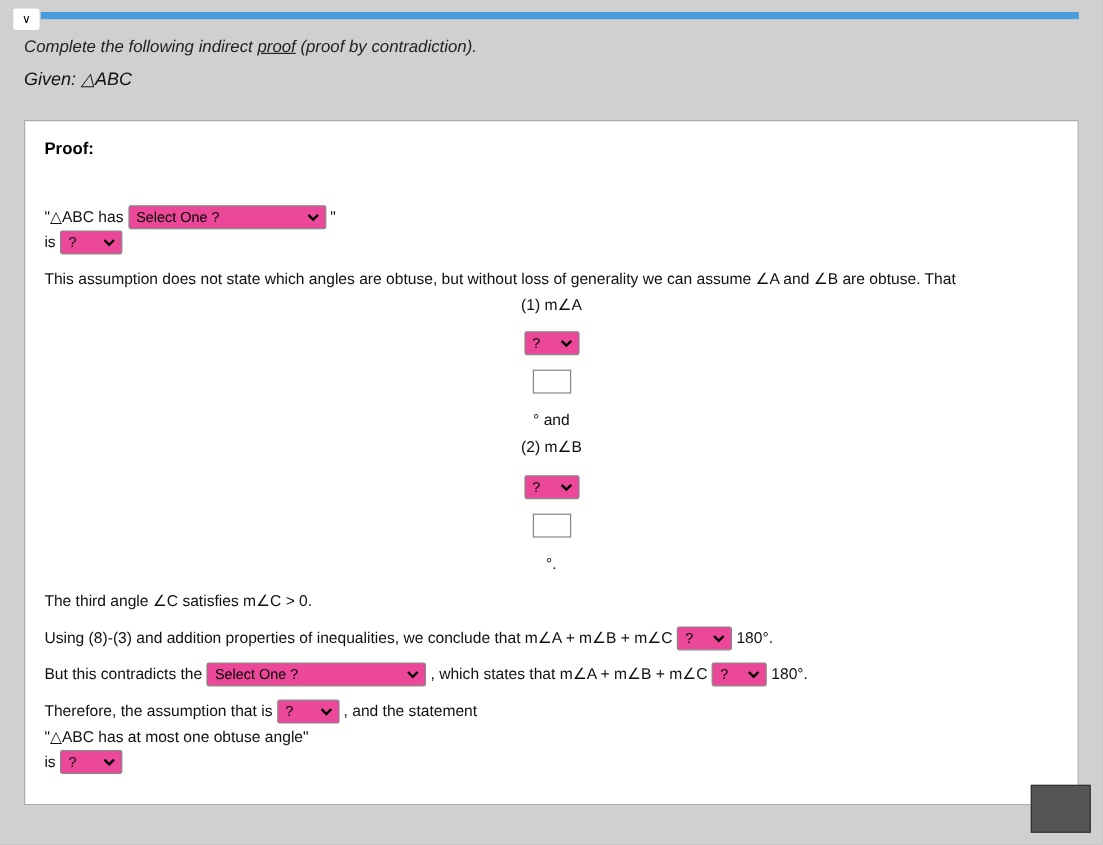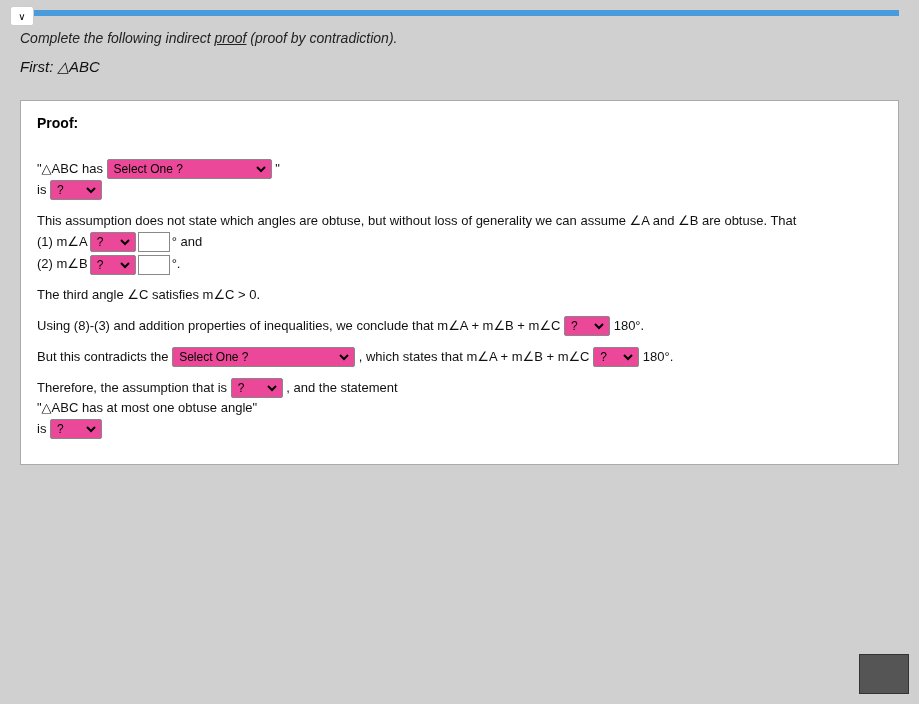--- a/index.html
+++ b/index.html
@@ -68,37 +68,38 @@
       background: white;
       border: 1px solid #aaa;
       padding: 14px 16px;
       margin-top: 10px;
       width: 100%;
     }
 
     .proof-title {
       font-weight: bold;
       font-size: 14px;
-      margin-bottom: 8px;
+      margin-bottom: 20px;
     }
 
     .proof-para {
       font-size: 13px;
       color: #111;
       margin-bottom: 10px;
       line-height: 1.6;
     }
 
     .proof-line {
       display: flex;
       align-items: center;
       flex-wrap: wrap;
-      gap: 2px;
+      gap: 12px;
       margin-bottom: 4px;
       font-size: 13px;
+      flex-direction: column;
     }
 
     .inline-input {
       display: inline-block;
       border: 1px solid #888;
       background: white;
       width: 32px;
       height: 20px;
       font-size: 12px;
       text-align: center;
@@ -162,21 +163,21 @@
   <button class="collapse-btn">
     <span>∨</span>
   </button>
 
   <div class="header-section">
     <p class="instructions">
       Complete the following indirect <u>proof</u> (proof by contradiction).
     </p>
     <div class="given-prove">
       <div>
-        <span>First: </span>
+        <span>Given: </span>
         <span class="triangle-symbol">△ABC</span>
       </div>
     </div>
   </div>
 
   <div class="proof-box">
 
     <div class="proof-title">Proof:</div>
 
     <div class="proof-para">

